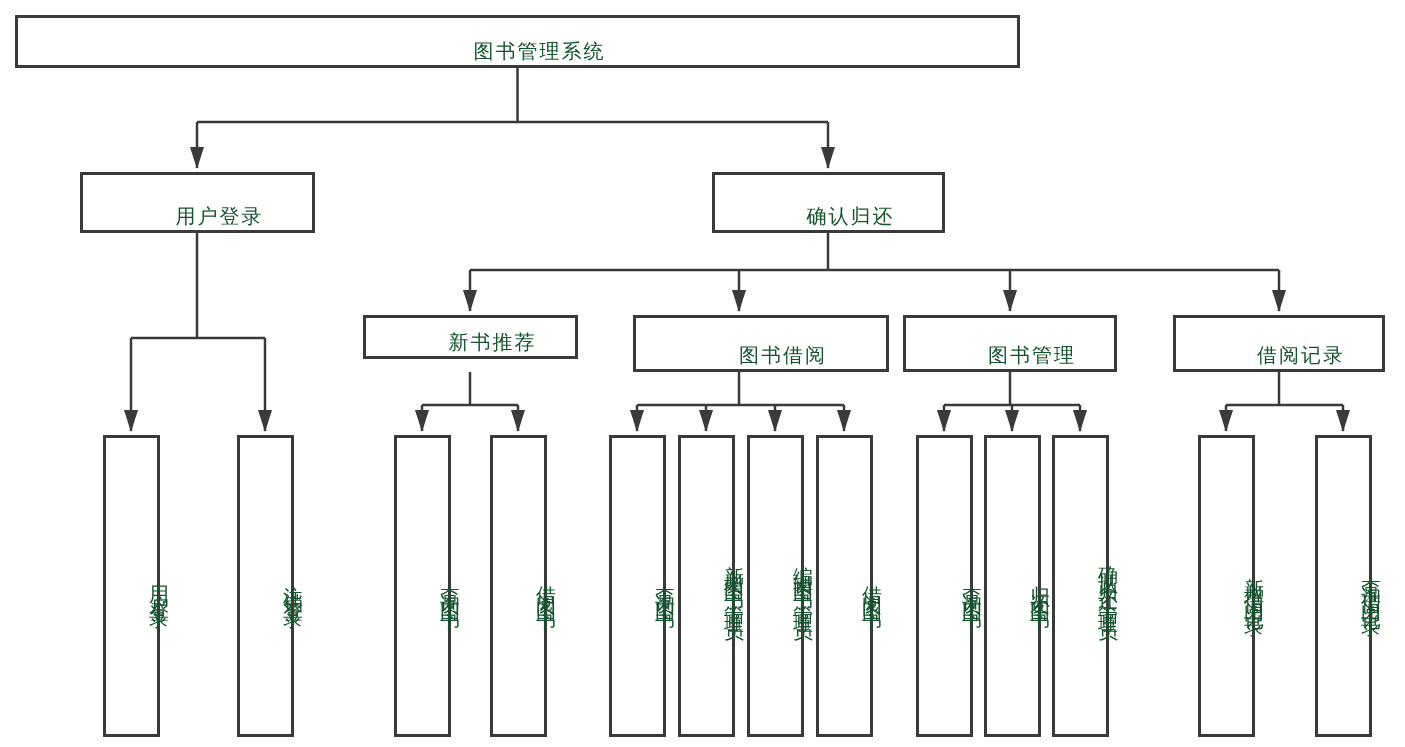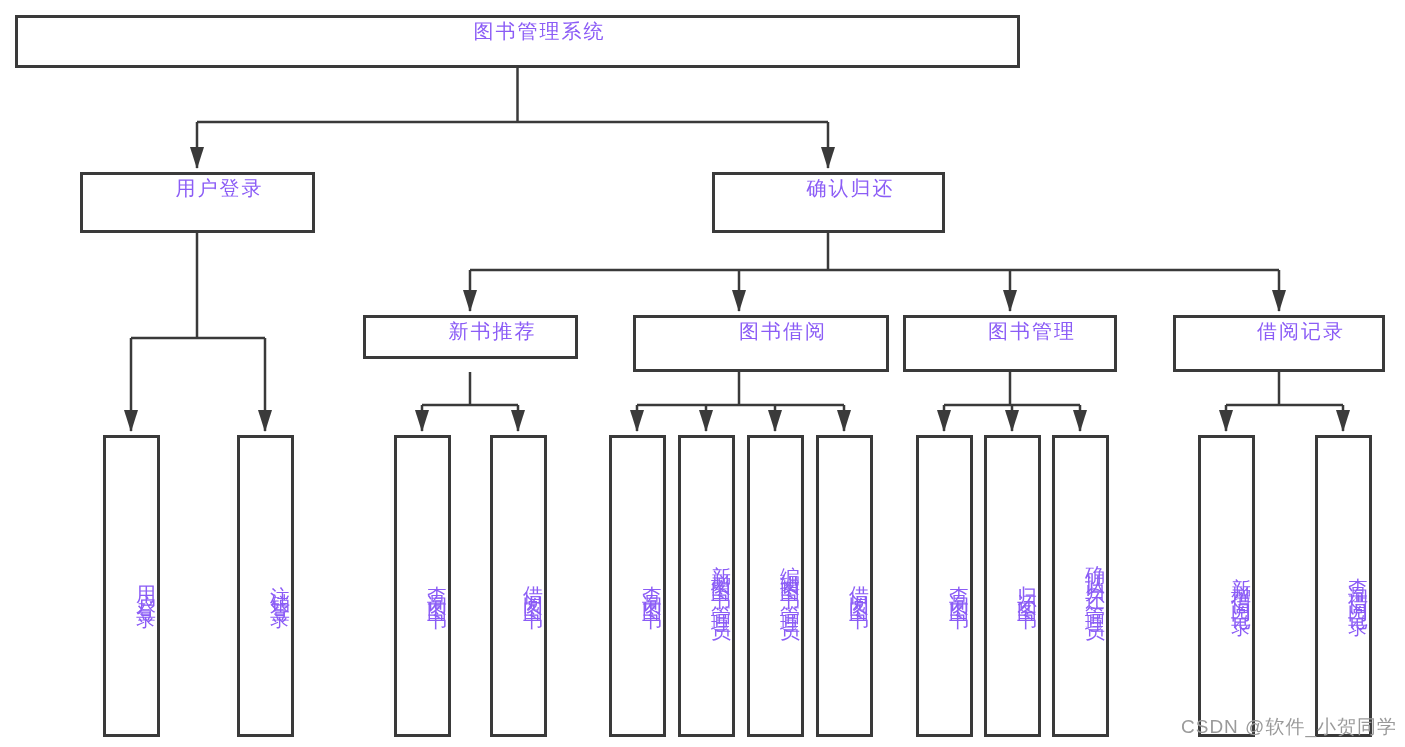--- a/index.html
+++ b/index.html
@@ -20,23 +20,23 @@
     left: 0; top: 0;
     width: 1405px; height: 747px;
     z-index: 1;
   }
   .box {
     position: absolute;
     box-sizing: border-box;
     background: #ffffff;
     border: 3px solid #3a3a3a;
     display: flex;
-    align-items: flex-start;
+    align-items: flex-end;
     justify-content: center;
-    color: #8b5cf6;
+    color: #14532d;
     z-index: 2;
     padding-left: 44px;
   }
   .h-label {
     font-size: 20px;
     letter-spacing: 2px;
     white-space: nowrap;
   }
   .v-box {
     writing-mode: vertical-rl;
@@ -186,15 +186,14 @@
     <span class="v-text">确认归还（管理员）</span>
   </div>
 
   <div class="box v-box" style="left:1197.5px; top:435px; width:57px; height:302px;">
     <span class="v-text">新增借阅记录</span>
   </div>
   <div class="box v-box" style="left:1314.5px; top:435px; width:57px; height:302px;">
     <span class="v-text">查询借阅记录</span>
   </div>
 
-  <span class="watermark">CSDN @软件_小贺同学</span>
 
 </div>
 
 </body></html>

